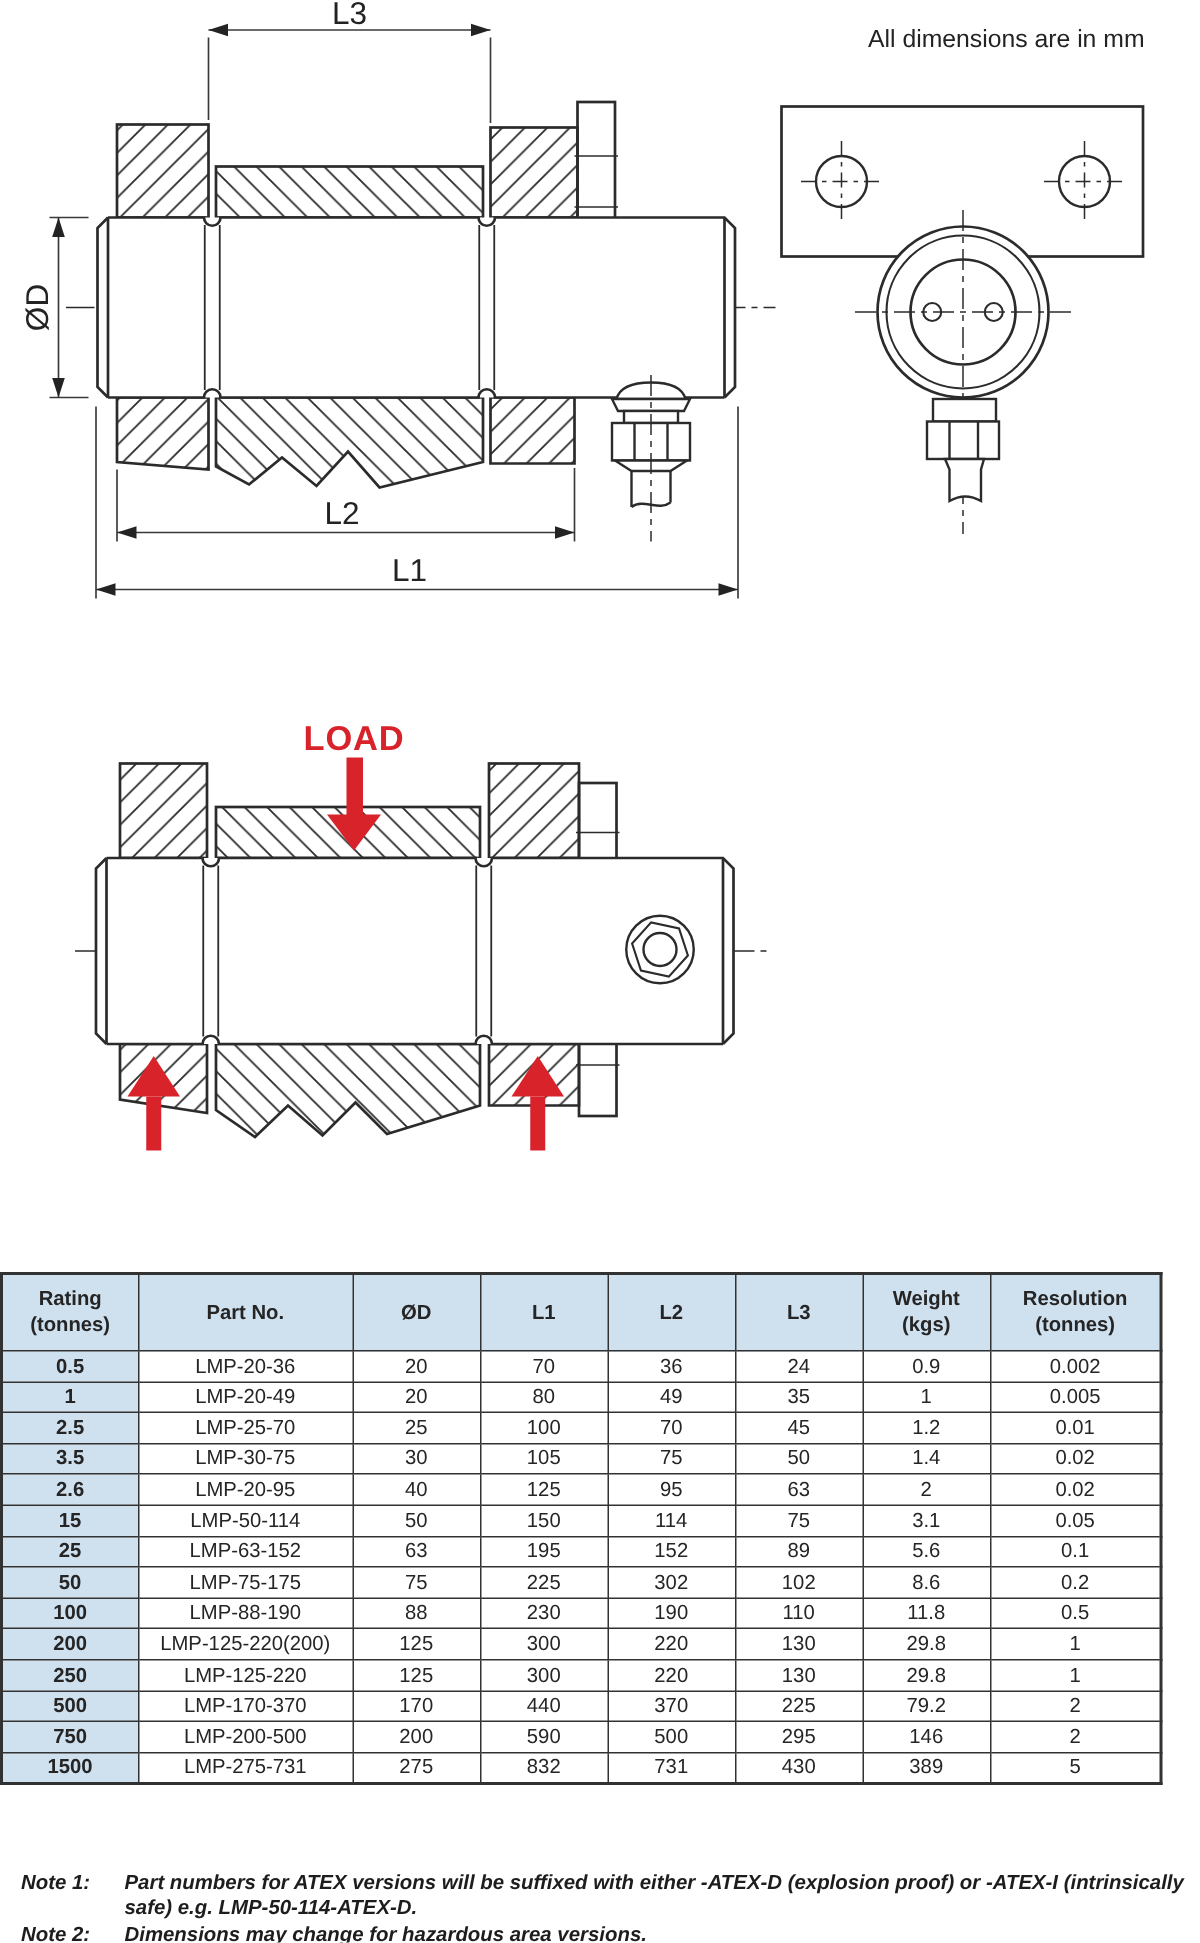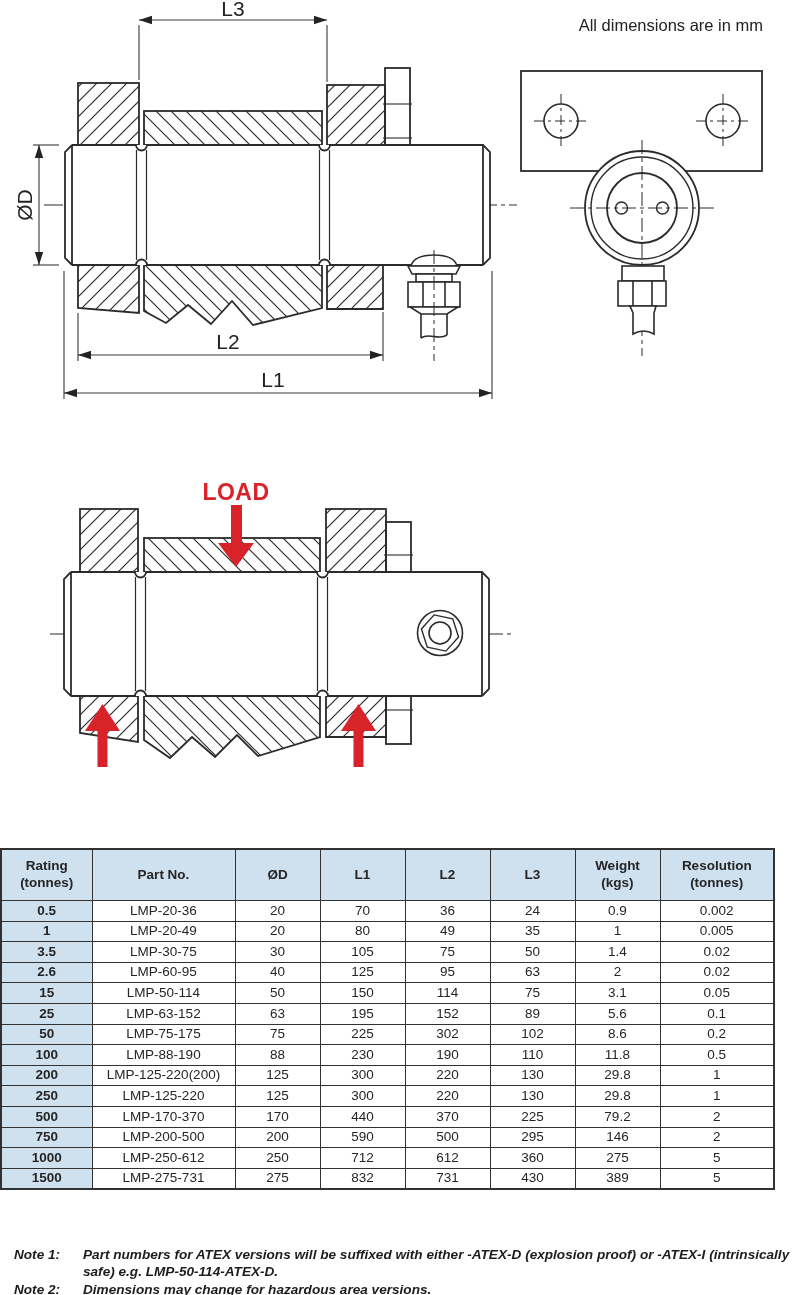--- a/index.html
+++ b/index.html
@@ -247,32 +247,42 @@
         <td class="rating">1</td>
         <td>LMP-20-49</td>
         <td>20</td>
         <td>80</td>
         <td>49</td>
         <td>35</td>
         <td>1</td>
         <td>0.005</td>
       </tr>
       <tr>
+        <td class="rating">2.5</td>
+        <td>LMP-25-70</td>
+        <td>25</td>
+        <td>100</td>
+        <td>70</td>
+        <td>45</td>
+        <td>1.2</td>
+        <td>0.01</td>
+      </tr>
+      <tr>
         <td class="rating">3.5</td>
         <td>LMP-30-75</td>
         <td>30</td>
         <td>105</td>
         <td>75</td>
         <td>50</td>
         <td>1.4</td>
         <td>0.02</td>
       </tr>
       <tr>
         <td class="rating">2.6</td>
-        <td>LMP-60-95</td>
+        <td>LMP-20-95</td>
         <td>40</td>
         <td>125</td>
         <td>95</td>
         <td>63</td>
         <td>2</td>
         <td>0.02</td>
       </tr>
       <tr>
         <td class="rating">15</td>
         <td>LMP-50-114</td>
@@ -345,30 +355,20 @@
       </tr>
       <tr>
         <td class="rating">750</td>
         <td>LMP-200-500</td>
         <td>200</td>
         <td>590</td>
         <td>500</td>
         <td>295</td>
         <td>146</td>
         <td>2</td>
-      </tr>
-      <tr>
-        <td class="rating">1000</td>
-        <td>LMP-250-612</td>
-        <td>250</td>
-        <td>712</td>
-        <td>612</td>
-        <td>360</td>
-        <td>275</td>
-        <td>5</td>
       </tr>
       <tr>
         <td class="rating">1500</td>
         <td>LMP-275-731</td>
         <td>275</td>
         <td>832</td>
         <td>731</td>
         <td>430</td>
         <td>389</td>
         <td>5</td>

